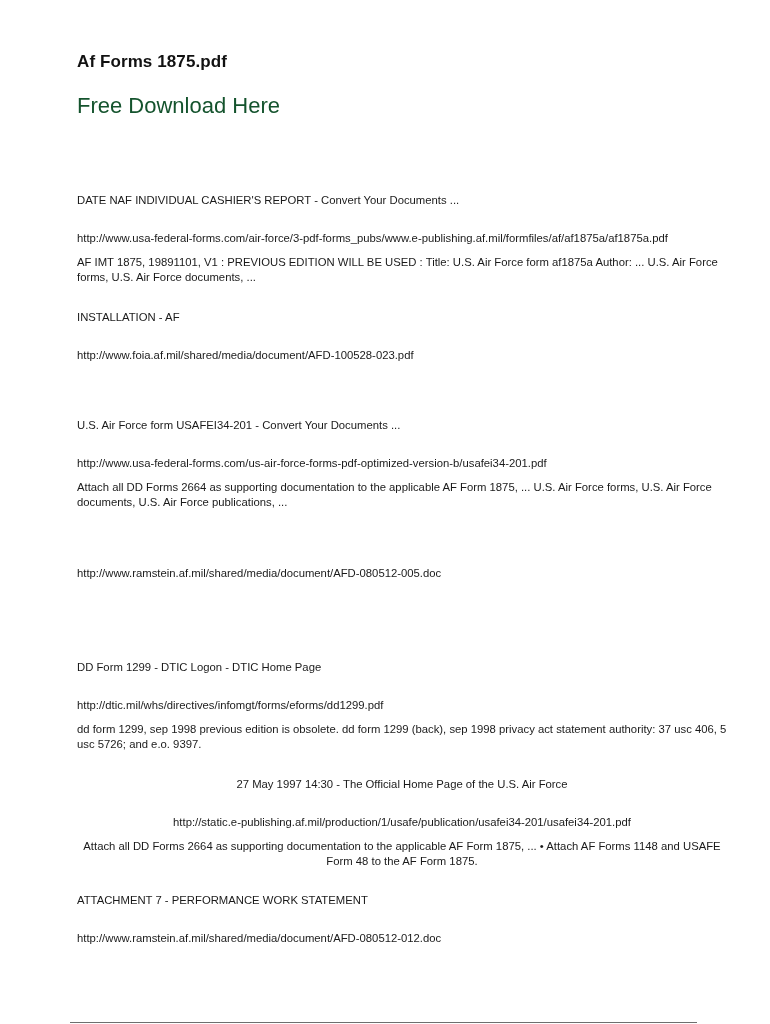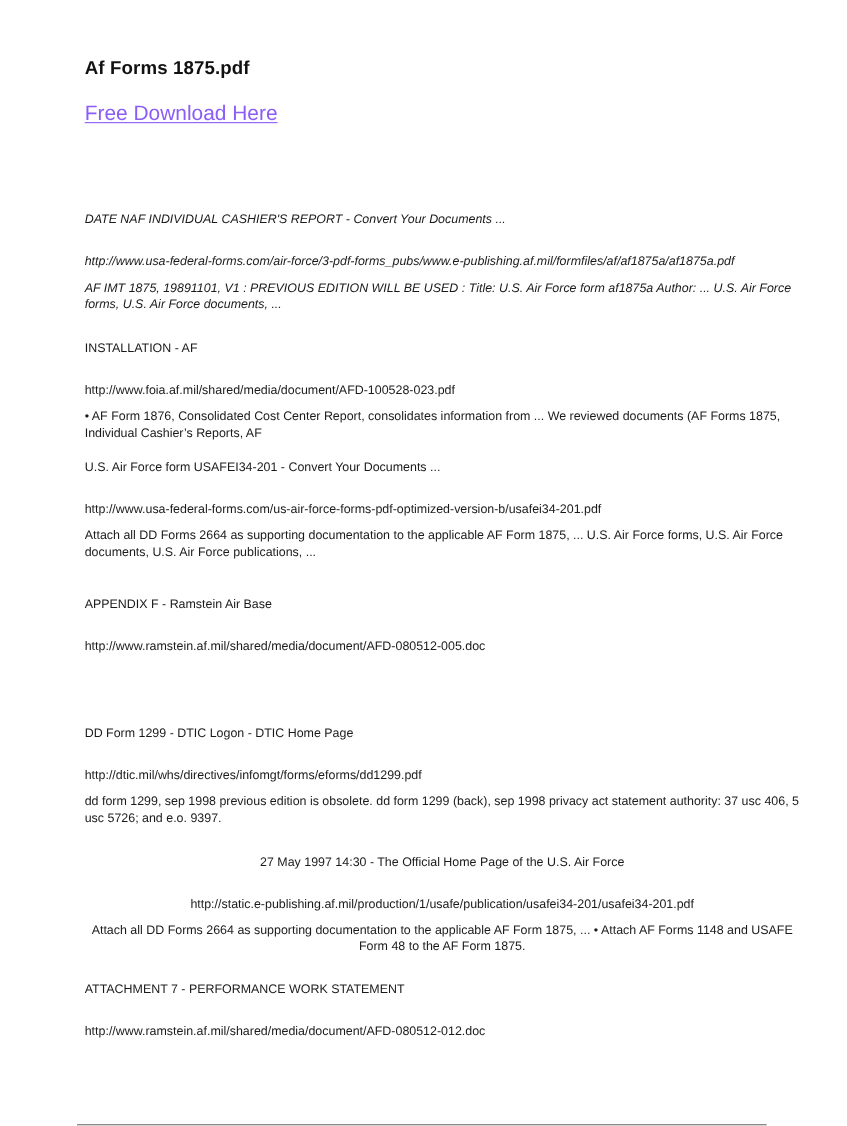--- a/index.html
+++ b/index.html
@@ -29,23 +29,22 @@
       font-size: 17px;
       font-weight: bold;
       color: #111111;
       margin: 0;
       letter-spacing: 0.1px;
     }
     .download-link {
       position: absolute;
       left: 77px;
       top: 93px;
-      font-size: 19px;
-      color: #8b5cf6;
-      text-decoration: underline;
+      font-size: 22px;
+      color: #14532d;
       text-decoration-thickness: 1px;
       text-underline-offset: 2px;
       cursor: pointer;
     }
     .entry {
       position: absolute;
       left: 77px;
       width: 650px;
       font-size: 11.3px;
       line-height: 14.5px;
@@ -75,40 +74,38 @@
   </style>
 </head>
 <body>
 
 <div class="page">
 
   <h1 class="doc-title">Af Forms 1875.pdf</h1>
 
   <a class="download-link">Free Download Here</a>
 
-  <div class="entry" style="top:193px;font-style:italic;">
+  <div class="entry" style="top:193px;">
     <span class="e-title">DATE NAF INDIVIDUAL CASHIER'S REPORT - Convert Your Documents ...</span>
     <span class="e-url">http://www.usa-federal-forms.com/air-force/3-pdf-forms_pubs/www.e-publishing.af.mil/formfiles/af/af1875a/af1875a.pdf</span>
     <span class="e-desc">AF IMT 1875, 19891101, V1 : PREVIOUS EDITION WILL BE USED : Title: U.S. Air Force form af1875a Author: ... U.S. Air Force forms, U.S. Air Force documents, ...</span>
   </div>
 
   <div class="entry" style="top:310px;">
     <span class="e-title">INSTALLATION - AF</span>
     <span class="e-url">http://www.foia.af.mil/shared/media/document/AFD-100528-023.pdf</span>
-    <span class="e-desc">• AF Form 1876, Consolidated Cost Center Report, consolidates information from ... We reviewed documents (AF Forms 1875, Individual Cashier’s Reports, AF</span>
   </div>
 
   <div class="entry" style="top:418px;">
     <span class="e-title">U.S. Air Force form USAFEI34-201 - Convert Your Documents ...</span>
     <span class="e-url">http://www.usa-federal-forms.com/us-air-force-forms-pdf-optimized-version-b/usafei34-201.pdf</span>
     <span class="e-desc">Attach all DD Forms 2664 as supporting documentation to the applicable AF Form 1875, ... U.S. Air Force forms, U.S. Air Force documents, U.S. Air Force publications, ...</span>
   </div>
 
   <div class="entry" style="top:543px;">
-    <span class="e-title">APPENDIX F - Ramstein Air Base</span>
     <span class="e-url">http://www.ramstein.af.mil/shared/media/document/AFD-080512-005.doc</span>
   </div>
 
   <div class="entry" style="top:660px;">
     <span class="e-title">DD Form 1299 - DTIC Logon - DTIC Home Page</span>
     <span class="e-url">http://dtic.mil/whs/directives/infomgt/forms/eforms/dd1299.pdf</span>
     <span class="e-desc">dd form 1299, sep 1998 previous edition is obsolete. dd form 1299 (back), sep 1998 privacy act statement authority: 37 usc 406, 5 usc 5726; and e.o. 9397.</span>
   </div>
 
   <div class="entry" style="top:777px;text-align:center;">

